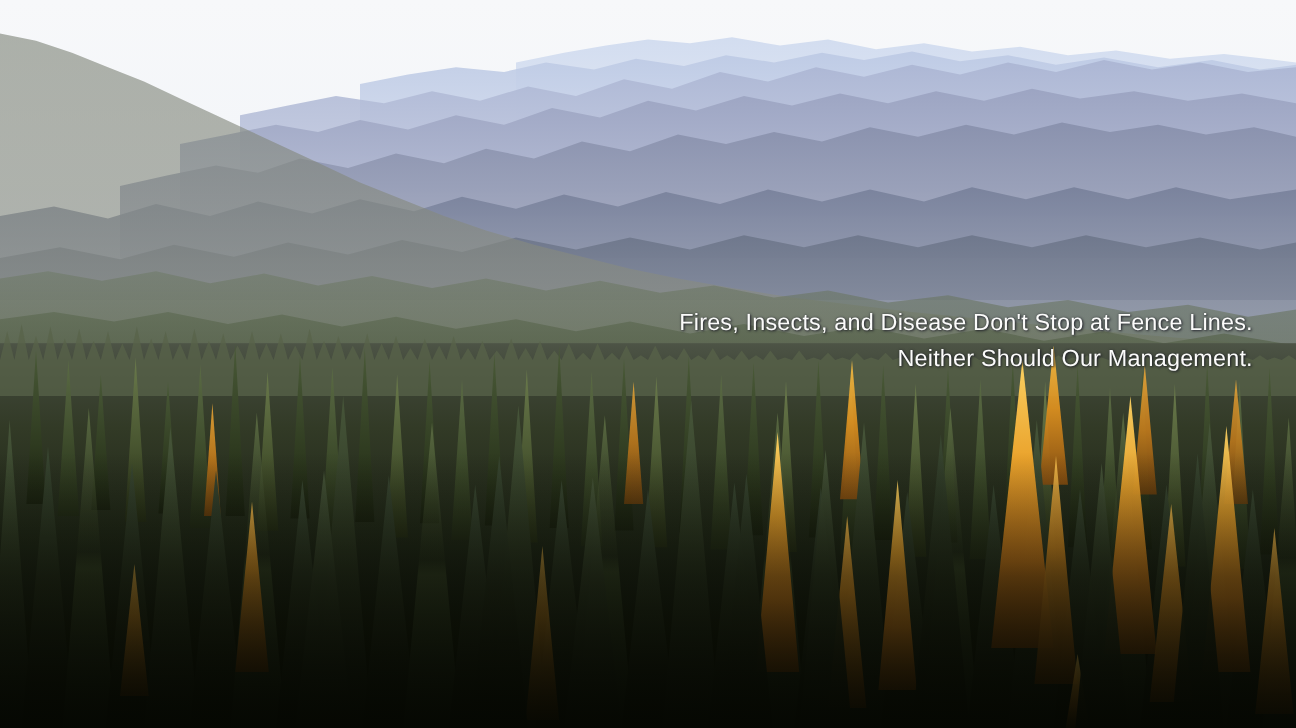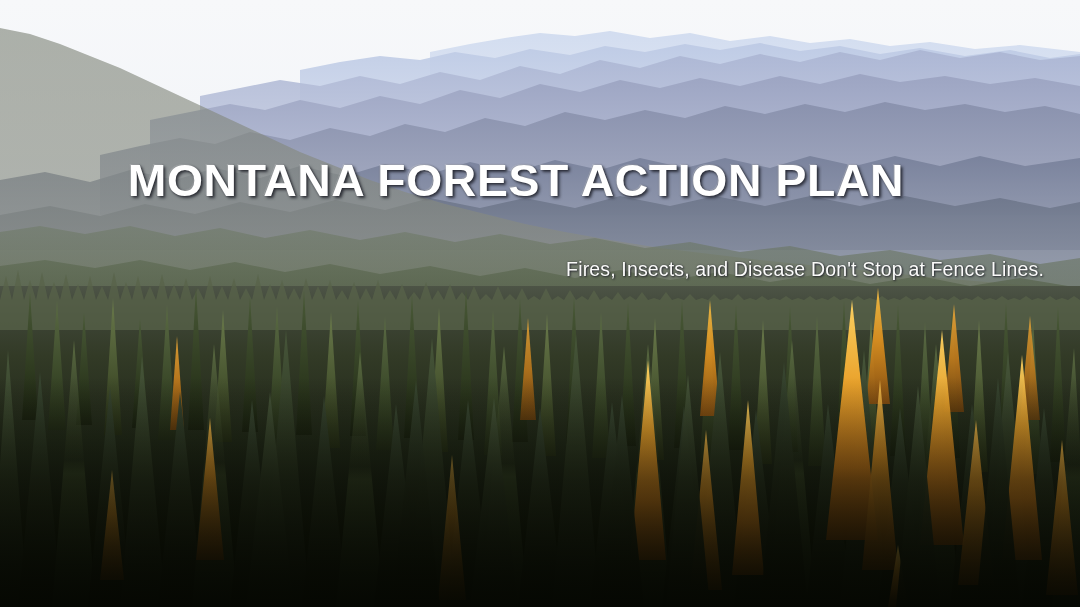--- a/index.html
+++ b/index.html
@@ -395,21 +395,19 @@
       <path d="M896,607 L918,386 L940,607 Z" fill="url(#g_fgA)" opacity="0.94"></path>
       <path d="M976,607 L998,378 L1020,607 Z" fill="url(#g_fgB)" opacity="0.95"></path>
       <path d="M246,607 L270,392 L294,607 Z" fill="url(#g_fgA)" opacity="0.95"></path>
       <path d="M392,607 L416,380 L440,607 Z" fill="url(#g_fgB)" opacity="0.95"></path>
       <path d="M470,607 L494,398 L518,607 Z" fill="url(#g_fgA)" opacity="0.94"></path>
     </g>
   </svg>
 
   <div id="forestdark"></div>
 
-  <div id="titlewrap">
-    <h1 id="title">MONTANA FOREST ACTION PLAN</h1>
-  </div>
 
   <div id="subwrap">
     <span class="subline">Fires, Insects, and Disease Don't Stop at Fence Lines.</span>
+    <span class="subline">Neither Should Our Management.</span>
   </div>
 
 </div>
 
 </body></html>

